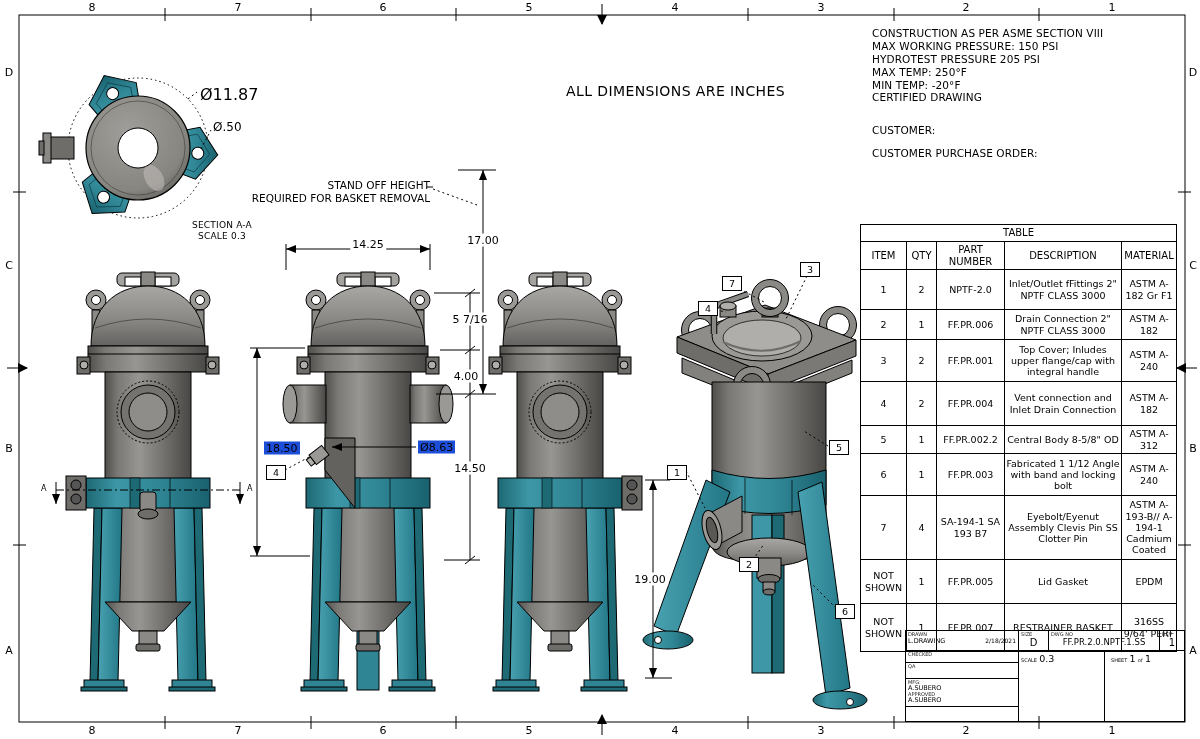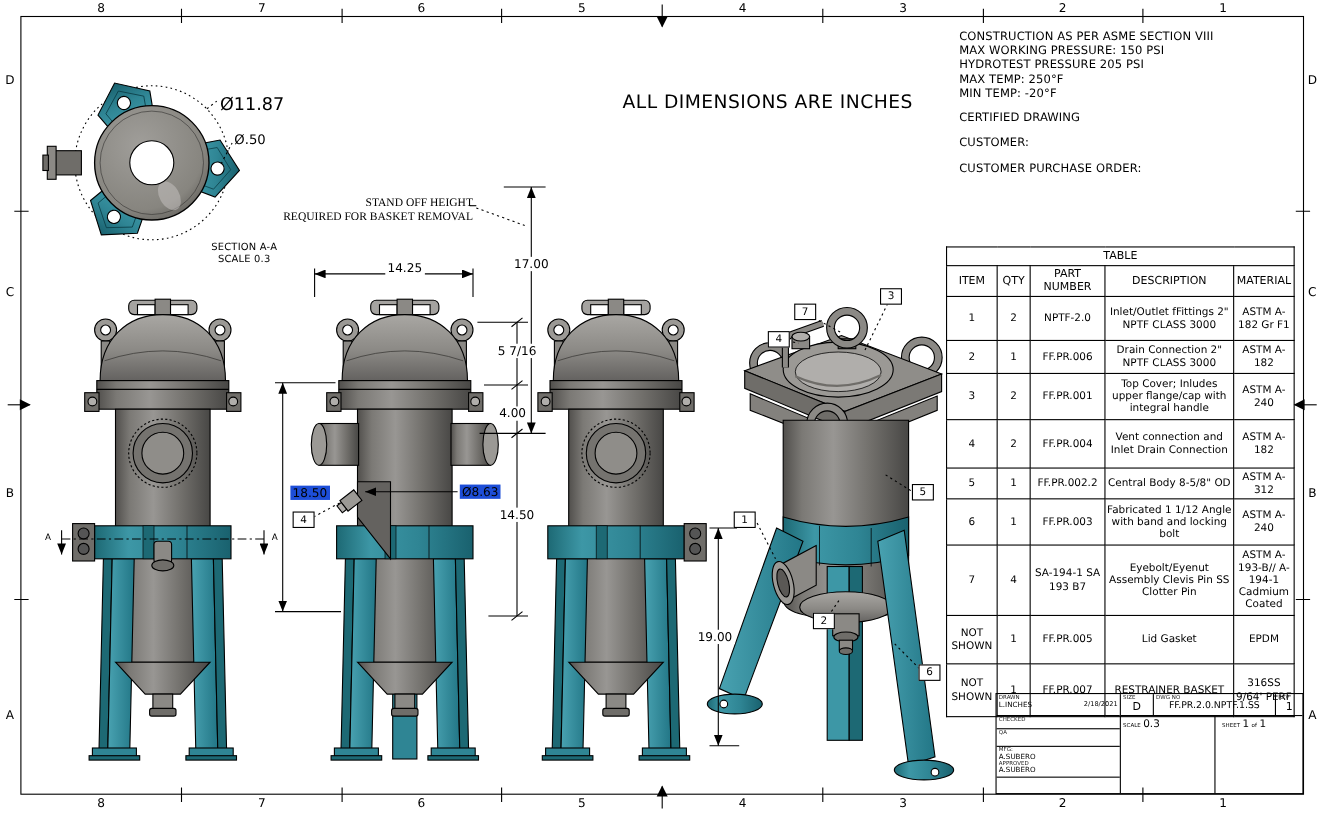--- a/index.html
+++ b/index.html
@@ -3,24 +3,24 @@
 <meta charset="utf-8">
 <style>
   html,body{margin:0;padding:0;background:#fff;}
   .sheet{position:relative;width:1200px;height:739px;background:#fff;overflow:hidden;
          font-family:"DejaVu Sans",sans-serif;color:#000;}
   .art{position:absolute;left:0;top:0;}
   .t{position:absolute;white-space:nowrap;color:#000;}
   .zone{width:22px;text-align:center;font-size:11px;}
   .rowl{width:14px;text-align:center;font-size:11px;}
   .note{font-size:10.5px;letter-spacing:.1px;}
-  .units{font-size:17px;letter-spacing:.4px;}
+  .units{font-size:14px;letter-spacing:.4px;}
   .dim{font-size:11px;background:#fff;padding:0 2px;transform:translate(-50%,-50%);}
   .dimL{font-size:11px;background:#1d4ed8;padding:0 2px;transform:translate(0,-50%);}
-  .stand{font-size:10.5px;text-align:right;transform:translate(-100%,0);font-family:Liberation Serif, serif;}
+  .stand{font-size:10.5px;text-align:right;transform:translate(-100%,0);}
   .secl{font-size:9px;transform:translate(-50%,0);letter-spacing:.2px;}
   .Alet{font-size:8px;}
   .callout{position:absolute;width:18px;height:13px;border:1px solid #000;background:#fff;
            font-size:9.5px;line-height:13px;text-align:center;}
   
   .bom{position:absolute;left:860px;top:176px;width:316px;border-collapse:collapse;
        font-size:9.5px;line-height:1.18;table-layout:fixed;margin-top:48px;}
   .bom td,.bom th{border:1px solid #000;text-align:center;vertical-align:middle;
        padding:1px 1px;font-weight:normal;word-wrap:break-word;}
   .bom .ttl{font-size:10px;height:14px;}
@@ -336,21 +336,21 @@
 <div class="t rowl" style="left:1186px;top:66px">D</div>
 <div class="t rowl" style="left:1186px;top:259px">C</div>
 <div class="t rowl" style="left:1186px;top:442px">B</div>
 <div class="t rowl" style="left:1186px;top:644px">A</div>
 
 <div class="t note" style="left:872px;top:27px">CONSTRUCTION AS PER ASME SECTION VIII</div>
 <div class="t note" style="left:872px;top:40px">MAX WORKING PRESSURE: 150 PSI</div>
 <div class="t note" style="left:872px;top:53px">HYDROTEST PRESSURE 205 PSI</div>
 <div class="t note" style="left:872px;top:66px">MAX TEMP: 250°F</div>
 <div class="t note" style="left:872px;top:79px">MIN TEMP: -20°F</div>
-<div class="t note" style="left:872px;top:101px">CERTIFIED DRAWING</div>
+<div class="t note" style="left:872px;top:91px">CERTIFIED DRAWING</div>
 <div class="t note" style="left:872px;top:124px">CUSTOMER:</div>
 <div class="t note" style="left:872px;top:147px">CUSTOMER PURCHASE ORDER:</div>
 
 <div class="t units" style="left:566px;top:83px">ALL DIMENSIONS ARE INCHES</div>
 
 <div class="t secl" style="left:222px;top:220px">SECTION A-A</div>
 <div class="t secl" style="left:222px;top:231px">SCALE 0.3</div>
 <div class="t" style="left:200px;top:85px;font-size:16px">Ø11.87</div>
 <div class="t" style="left:213px;top:120px;font-size:12px">Ø.50</div>
 
@@ -460,21 +460,21 @@
           <td>RESTRAINER BASKET</td>
           <td>316SS 9/64' PERF</td>
         </tr>
 </tbody>
     </table>
 
 <div class="tb">
   <div class="lcol">
     <div class="lrow" style="height:20px">
       <span class="lbl">DRAWN</span>
-      <span style="font-size:6.5px">L.INCHES</span>
+      <span style="font-size:6.5px">L.DRAWING</span>
       <span style="font-size:6px;float:right">2/18/2021</span>
     </div>
     <div class="lrow" style="height:12px">
       <span class="lbl">CHECKED</span>
     </div>
     <div class="lrow" style="height:16px">
       <span class="lbl">QA</span>
     </div>
     <div class="lrow" style="height:28px">
       <span class="lbl">MFG:</span>

